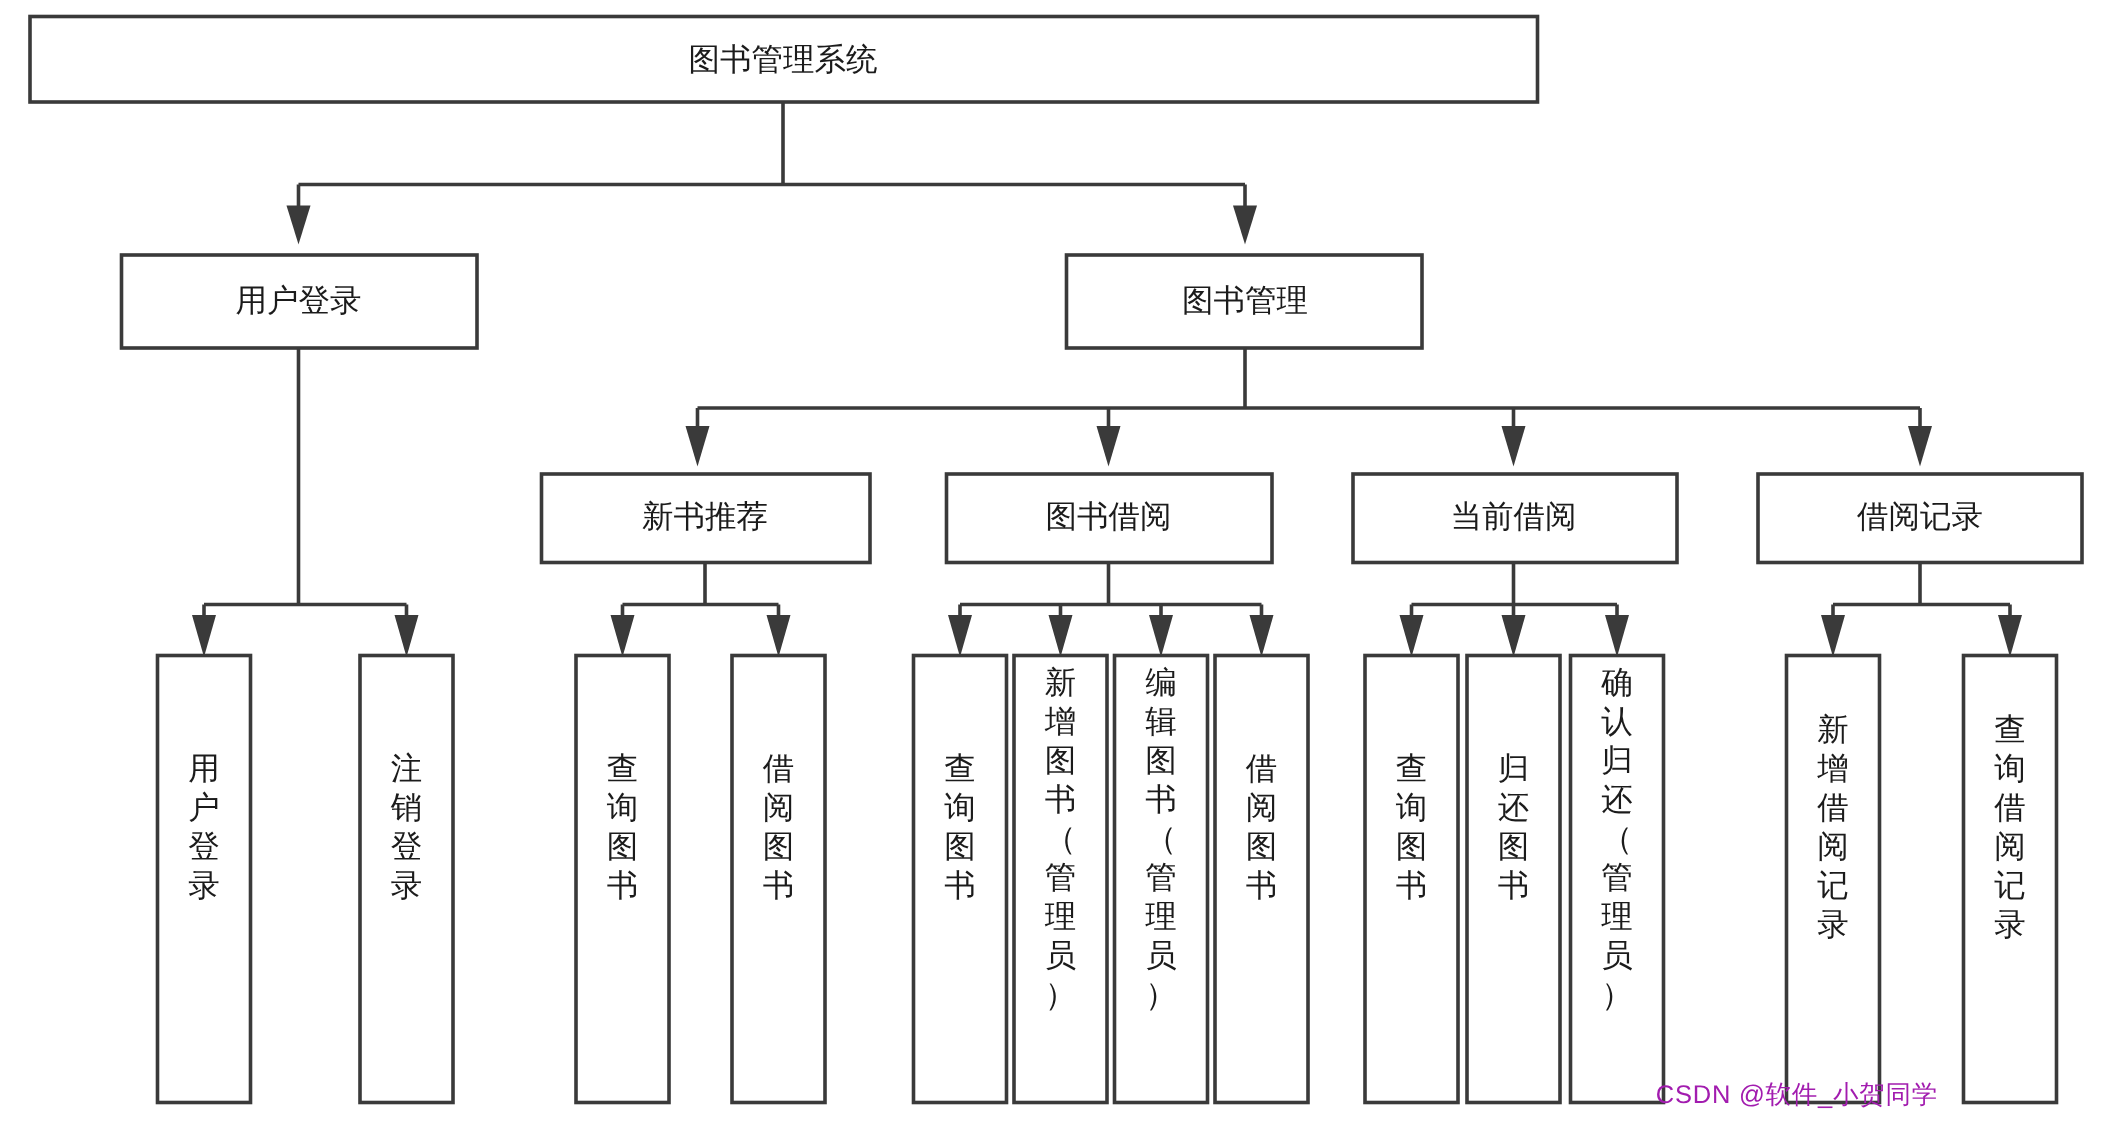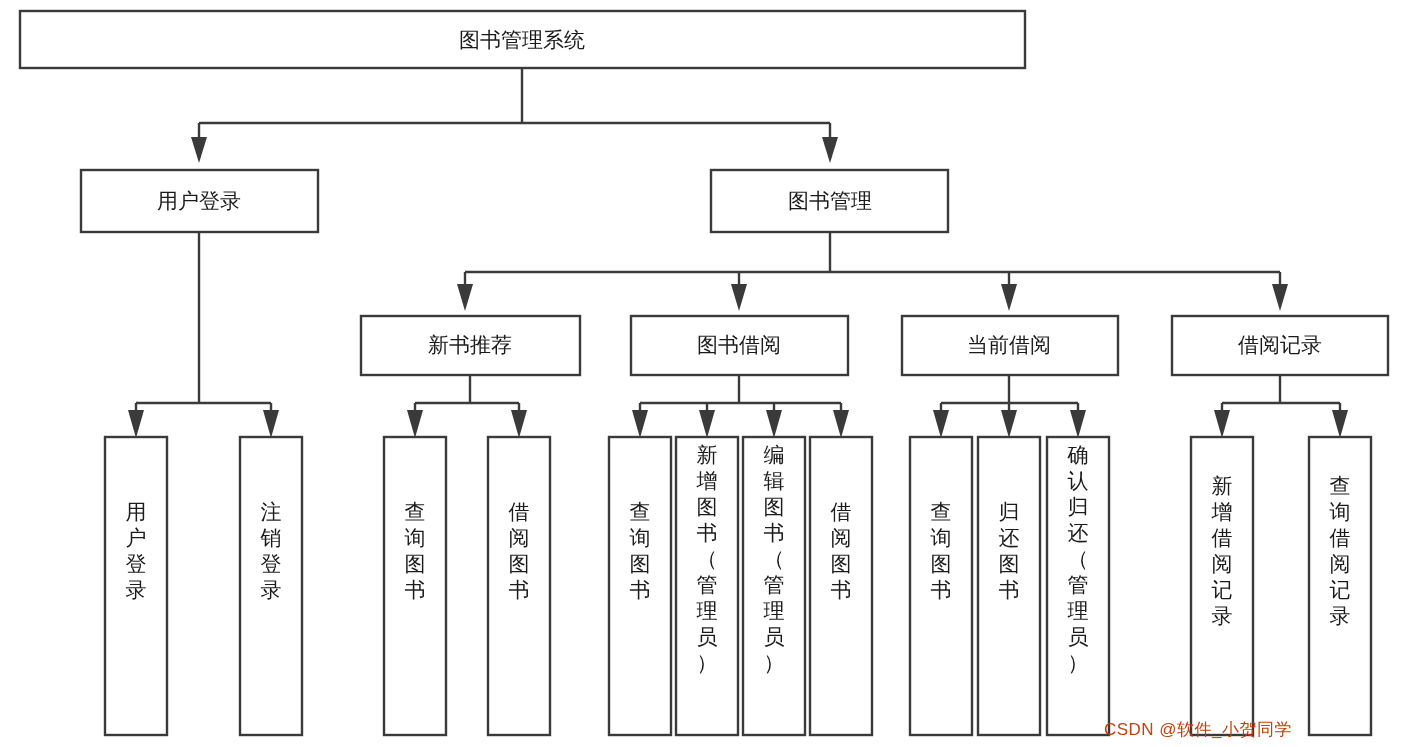--- a/index.html
+++ b/index.html
@@ -53,21 +53,21 @@
     font-size: 21px;
     fill: #1b1b1b;
     text-anchor: middle;
   }
   .watermark-text {
     position: absolute;
     right: 10px;
     bottom: 6px;
     font-family: "Liberation Sans", "DejaVu Sans", sans-serif;
     font-size: 17px;
-    color: #c2410c;
+    color: #a21caf;
     white-space: nowrap;
     letter-spacing: 0.5px;
     margin-left: 32px;
   }
 </style>
 </head>
 <body>
 
 <div id="diagram-root">
 

